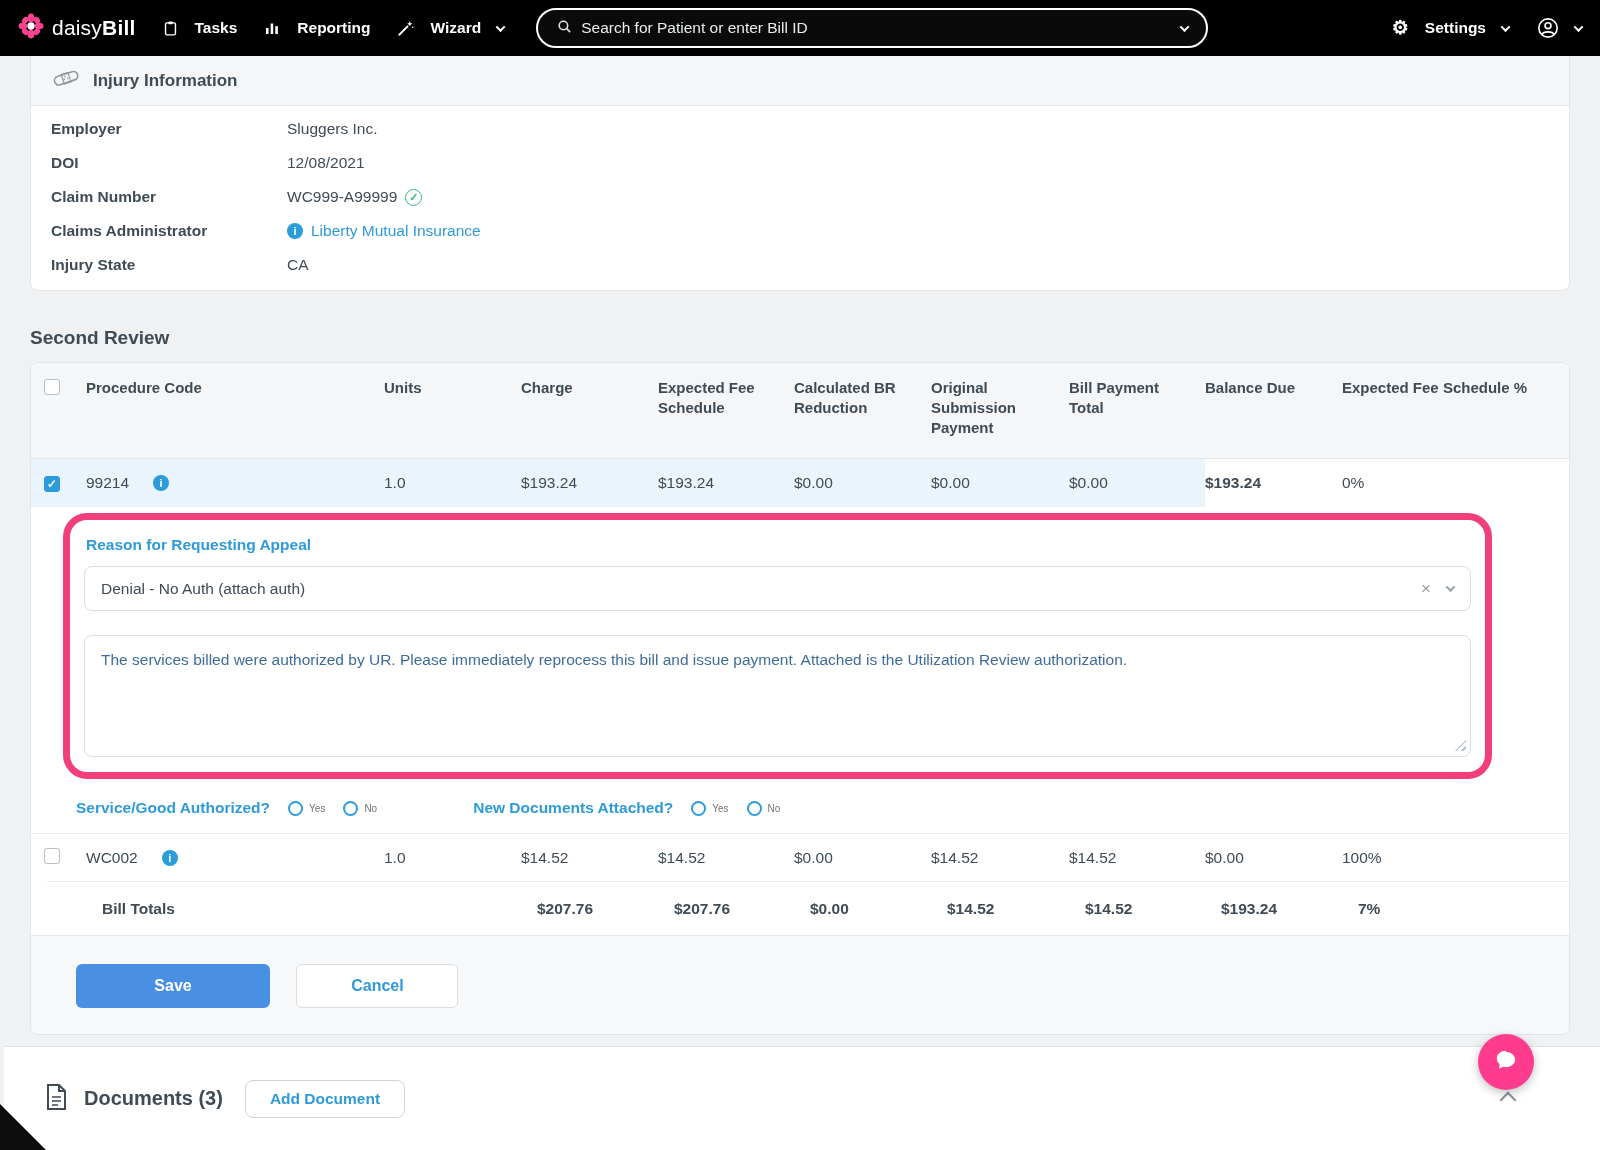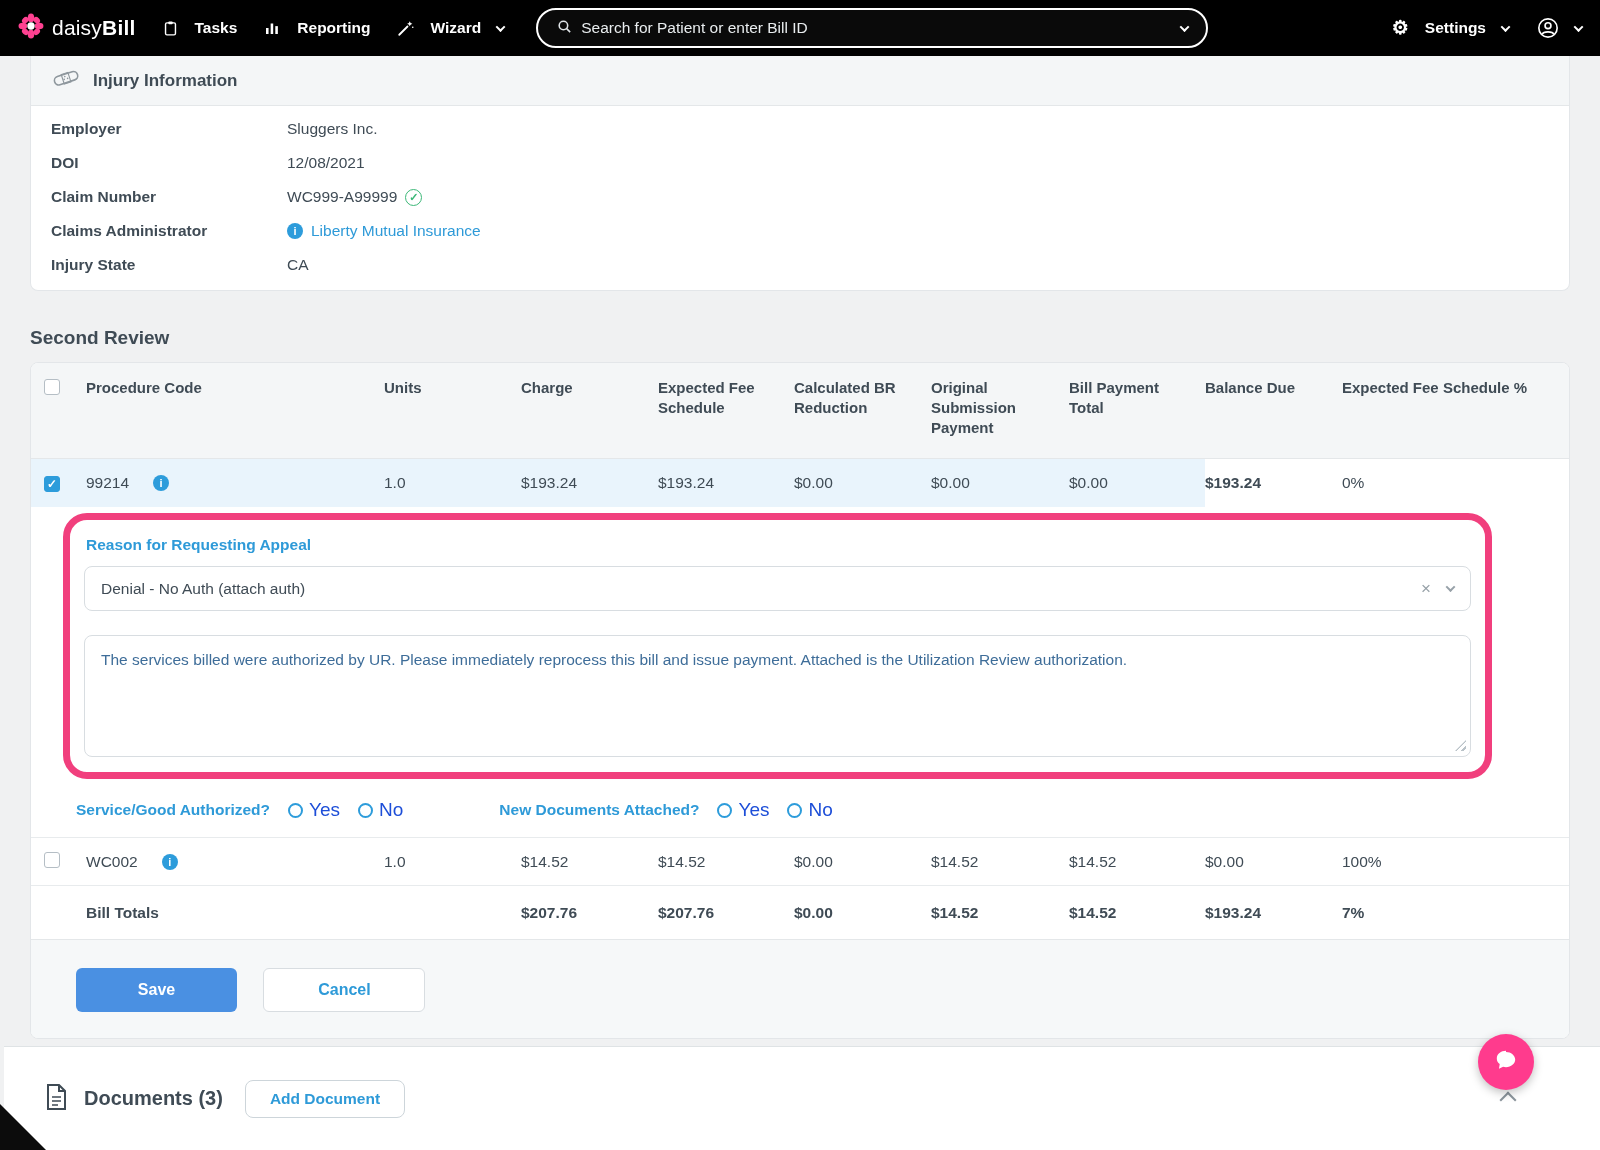--- a/index.html
+++ b/index.html
@@ -112,26 +112,26 @@
     background:repeating-linear-gradient(135deg, transparent 0 3px, #b9c2c8 3px 4.5px);
     clip-path:polygon(100% 0, 100% 100%, 0 100%); cursor:nwse-resize;
   }
   .questions{ display:flex; align-items:center; margin:20px 0 16px 45px; }
   .q-label{ color:#2e9ad8; font-size:15.5px; font-weight:700; }
   .q2{ margin-left:96px; }
   .radio{
     width:15px; height:15px; border:2px solid #2d9cdb; border-radius:50%; background:#fff;
     margin-left:18px; margin-right:6px; cursor:pointer; flex:none;
   }
-  .opt{ color:#1d4ed8; font-size:19px; }
+  .opt{ color:#737373; font-size:10px; }
   .row-line{ border-top:1px solid #e8ebed; }
-  .totals-row{ height:54px; align-items:center; border-top:1px solid #e8ebed; }
+  .totals-row{ height:54px; align-items:center; border-top:1px solid #e8ebed;margin-left:16px; }
   .tfoot{ background:#f6f8f9; border-top:1px solid #e4e7e9; padding:28px 0 26px 45px; }
   .save-btn{
-    width:161px; height:44px; background:#4a90e2; color:#fff; border:none; border-radius:6px;
+    width:194px; height:44px; background:#4a90e2; color:#fff; border:none; border-radius:6px;
     font-size:16px; font-weight:600; cursor:pointer; font-family:"Liberation Sans", sans-serif;
   }
   .cancel-btn{
     width:162px; height:44px; background:#fff; color:#2e9ad8; border:1px solid #d8dde1; border-radius:6px;
     font-size:16px; font-weight:600; cursor:pointer; margin-left:22px; font-family:"Liberation Sans", sans-serif;
   }
   
   .docs-bar{
     position:absolute; left:4px; right:0; bottom:0; height:104px; background:#fff;
     border-top:1px solid #dfe3e5; display:flex; align-items:center; padding:0 40px;

